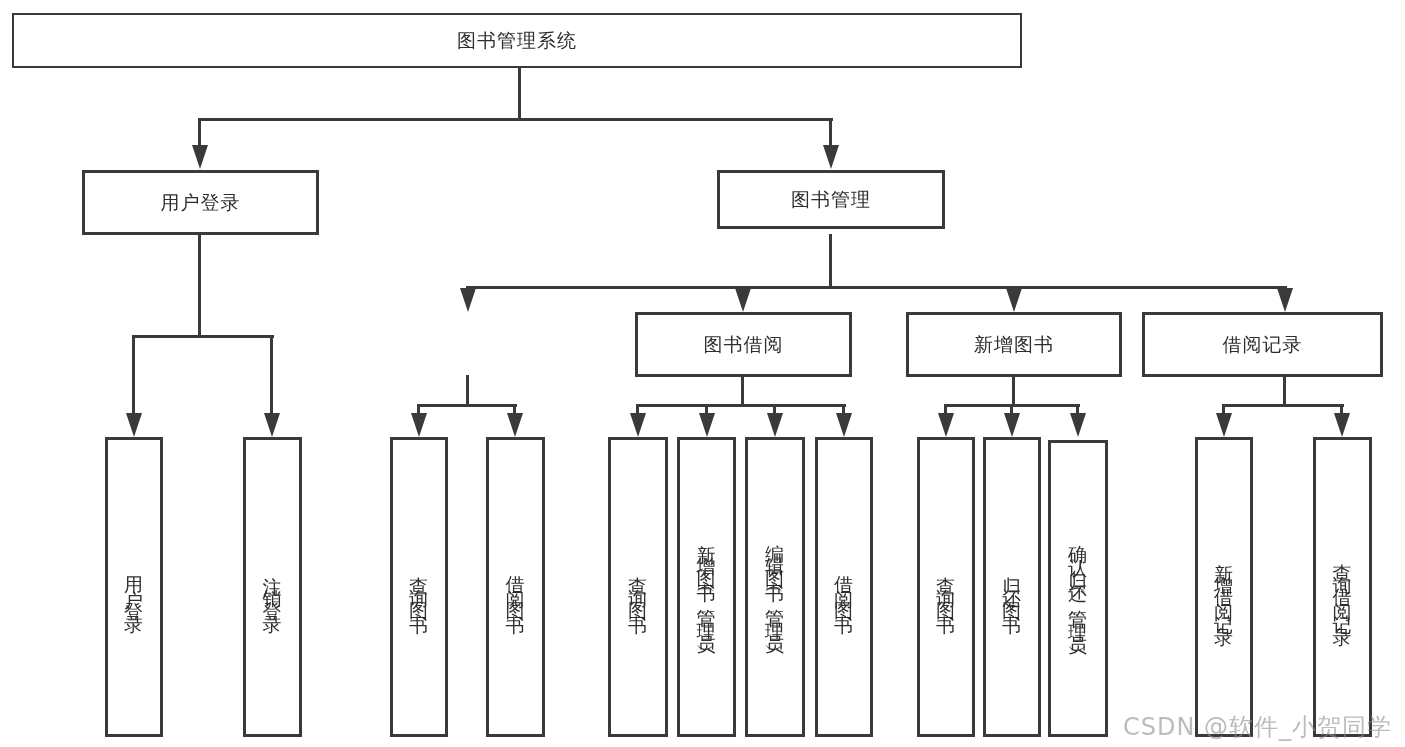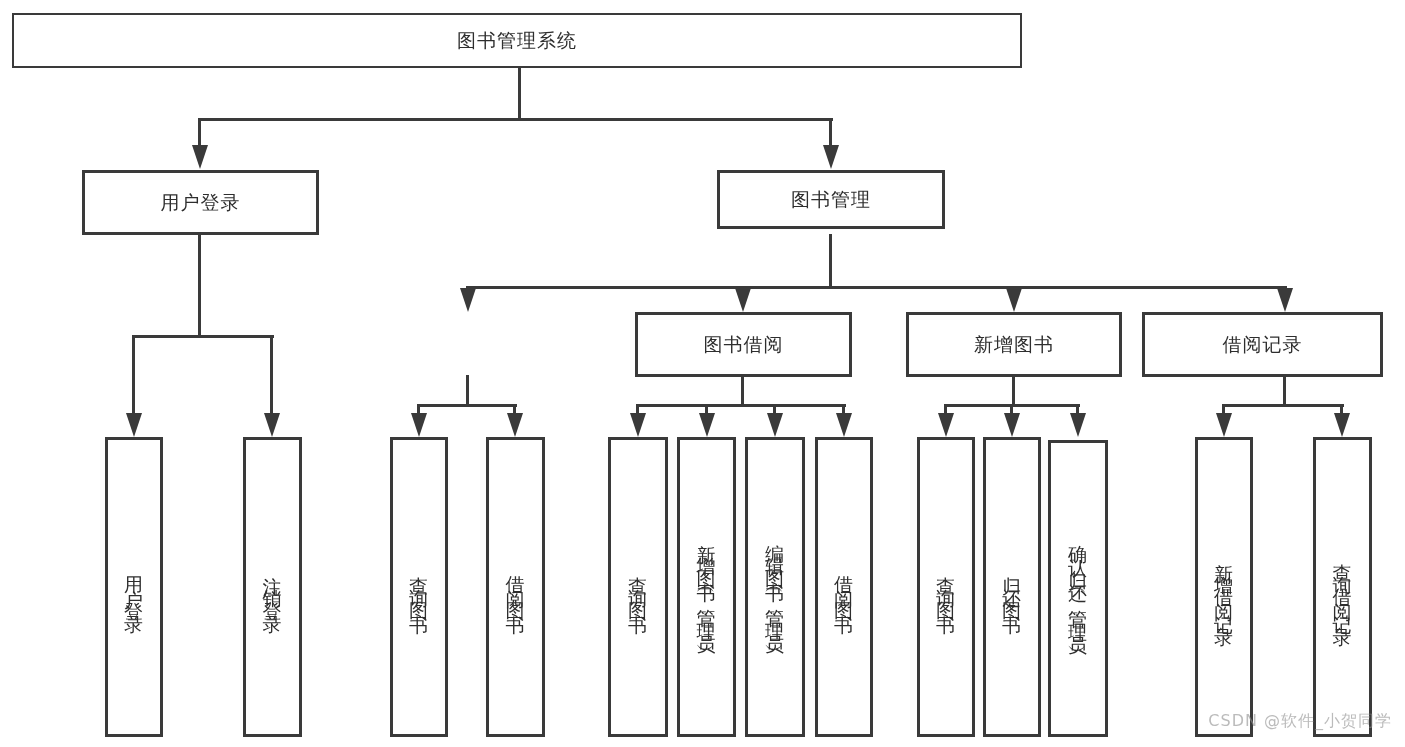--- a/index.html
+++ b/index.html
@@ -35,21 +35,21 @@
   .hl{position:absolute;height:3px;background:#3a3a3a;z-index:1;}
   .ah{
     position:absolute;width:0;height:0;z-index:1;
     border-left:8px solid transparent;
     border-right:8px solid transparent;
     border-top:24px solid #3a3a3a;
   }
   .watermark{
     position:absolute;
     top:711px;right:13px;
-    font-size:16px;
+    font-size:24px;
     color:rgba(145,145,145,0.62);
     letter-spacing:1px;
     z-index:5;
     white-space:nowrap;
   }
 </style>
 </head>
 <body>
 
 <div class="canvas">

